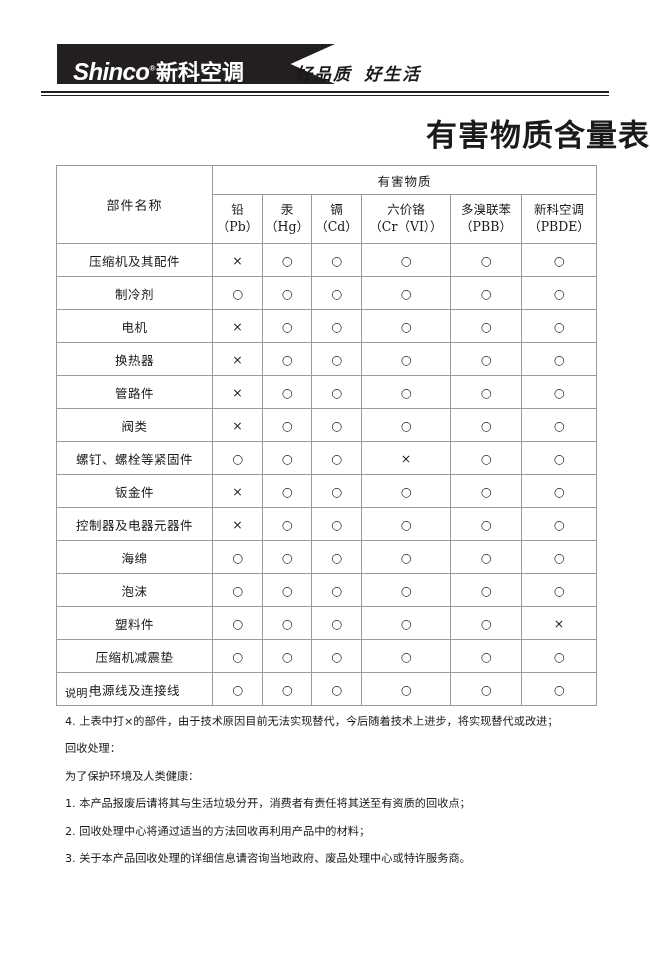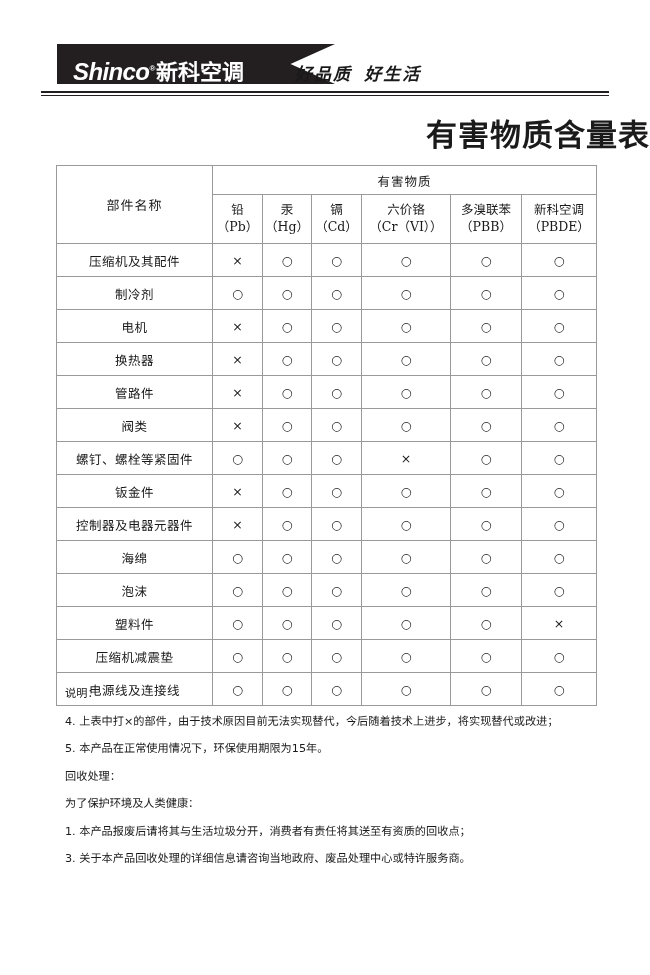--- a/index.html
+++ b/index.html
@@ -379,20 +379,20 @@
             <td class="mark">○</td>
             <td class="mark">○</td>
           </tr>
         </tbody>
     </table>
   </div>
 
   <div class="notes" id="notes-block">
       <p>说明：</p>
       <p>4. 上表中打×的部件，由于技术原因目前无法实现替代，今后随着技术上进步，将实现替代或改进；</p>
-      <p>5. 本产品在正常使用情况下，环保使用期限为15年。</p>
       <p>回收处理：</p>
       <p>为了保护环境及人类健康：</p>
       <p>1. 本产品报废后请将其与生活垃圾分开，消费者有责任将其送至有资质的回收点；</p>
+      <p>2. 回收处理中心将通过适当的方法回收再利用产品中的材料；</p>
       <p>3. 关于本产品回收处理的详细信息请咨询当地政府、废品处理中心或特许服务商。</p>
     </div>
 
 </div>
 
 </body></html>

